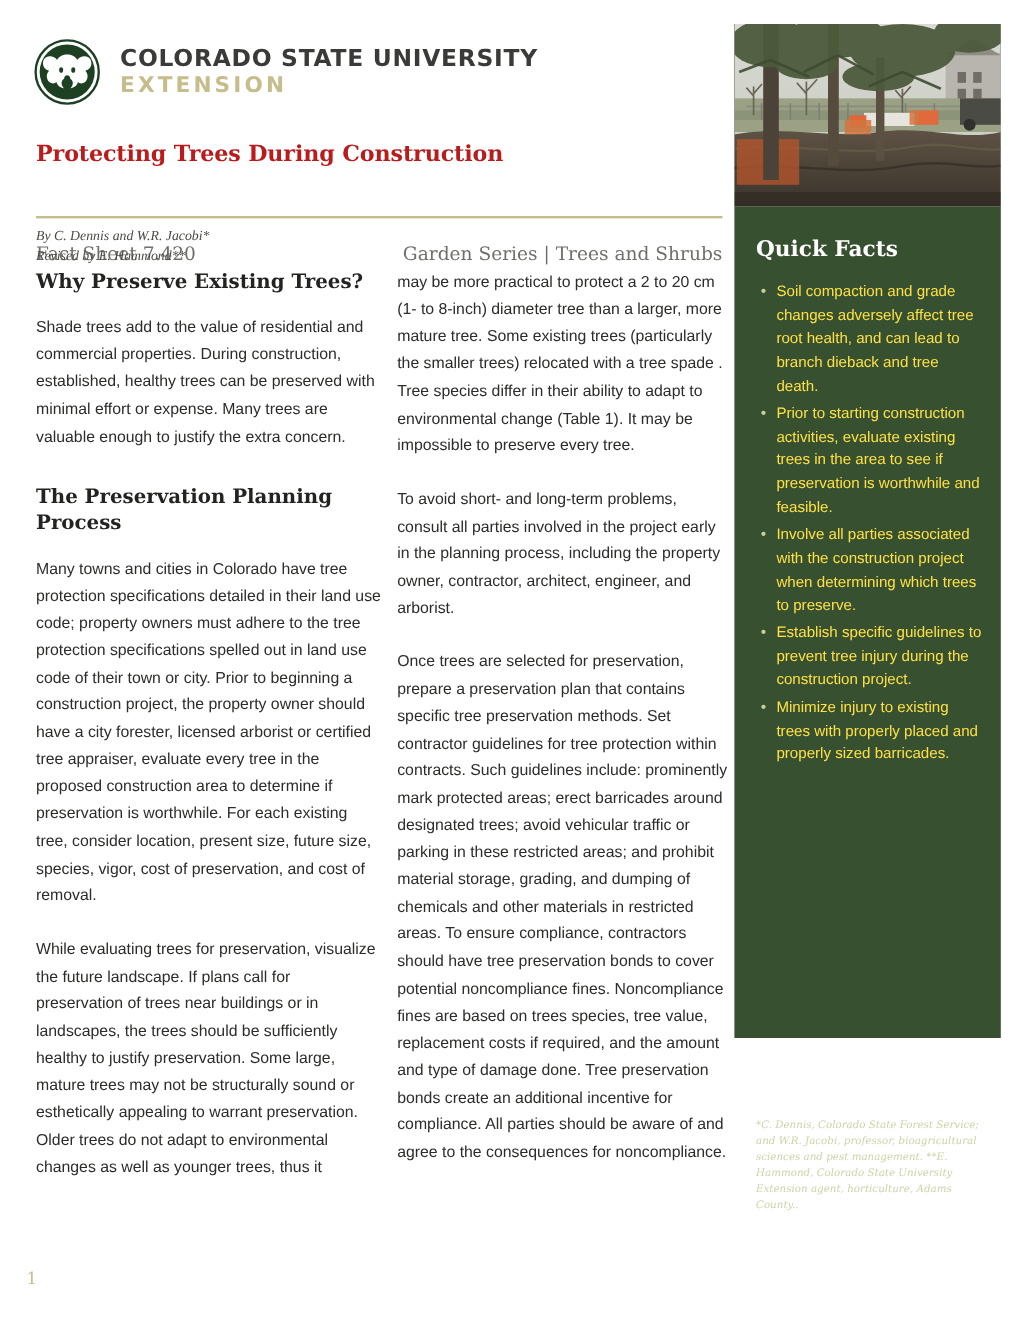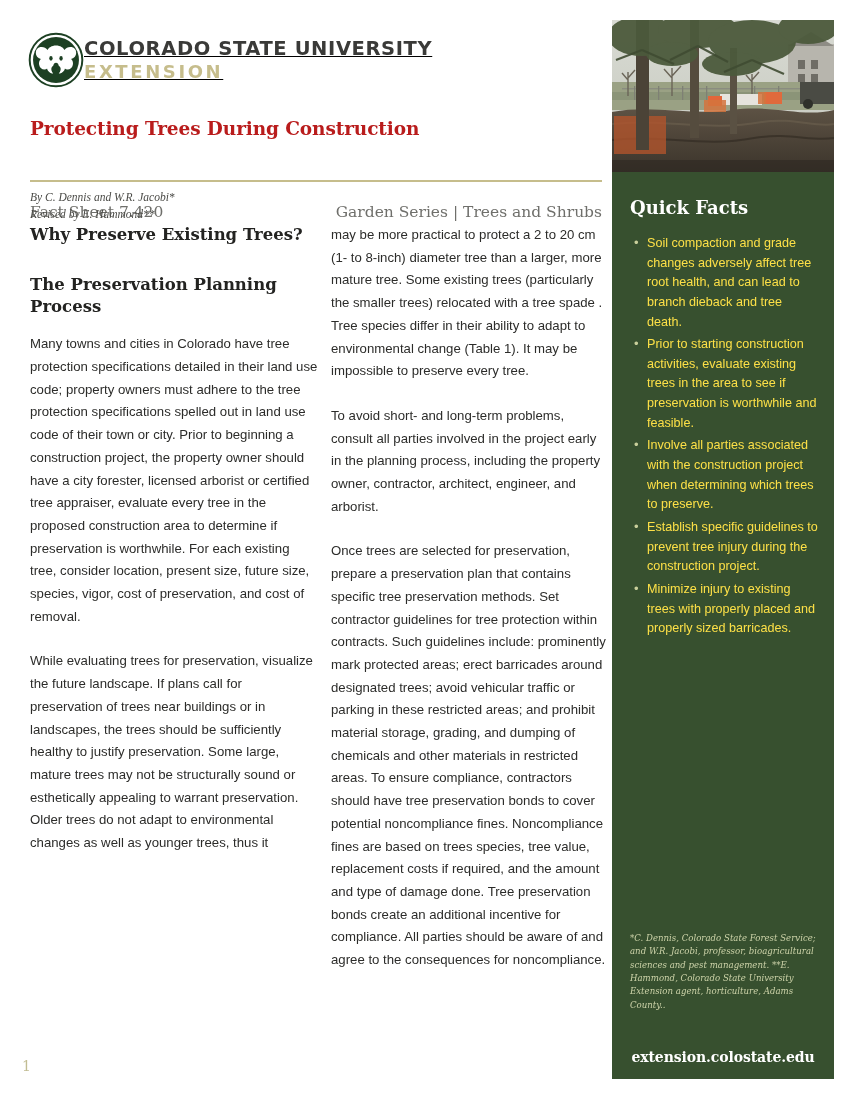--- a/index.html
+++ b/index.html
@@ -20,21 +20,21 @@
     inset: 0;
     background: #fff;
   }
 
   
   .header {
     position: absolute;
     left: 28px; top: 32px;
     display: flex;
     align-items: center;
-    text-decoration: underline;
+    gap: 16px;
   }
   .logo-mark {
     width: 56px; height: 56px;
     flex: 0 0 56px;
   }
   .logo-text { line-height: 1; }
   .logo-line1 {
     font-family: "DejaVu Sans", sans-serif;
     font-weight: 700;
     font-size: 19.5px;
@@ -108,21 +108,21 @@
     color: #232321;
   }
   .col h2.spaced { margin-top: 28px; }
   .col p { margin: 0 0 22px 0; }
   .col p:last-child { margin-bottom: 0; }
 
   
   .sidebar {
     position: absolute;
     left: 612px; top: 20px;
-    width: 222px; height: 1059px;
+    width: 222px; height: 845px;
     background: #37502f;
   }
   .sb-photo {
     position: relative;
     width: 222px; height: 152px;
     overflow: hidden;
     background: #8d9287;
   }
   .sb-photo svg { display: block; width: 222px; height: 152px; }
 
@@ -229,20 +229,21 @@
   </div>
   <div class="rule"></div>
 
   <div class="byline">
     <div>By C. Dennis and W.R. Jacobi*</div>
     <div>Revised by E. Hammond**</div>
   </div>
 
   <div class="col col-left">
     <h2>Why Preserve Existing Trees?</h2>
+    <p>Shade trees add to the value of residential and commercial properties. During construction, established, healthy trees can be preserved with minimal effort or expense. Many trees are valuable enough to justify the extra concern.</p>
     <h2 class="spaced">The Preservation Planning Process</h2>
     <p>Many towns and cities in Colorado have tree protection specifications detailed in their land use code; property owners must adhere to the tree protection specifications spelled out in land use code of their town or city. Prior to beginning a construction project, the property owner should have a city forester, licensed arborist or certified tree appraiser, evaluate every tree in the proposed construction area to determine if preservation is worthwhile. For each existing tree, consider location, present size, future size, species, vigor, cost of preservation, and cost of removal.</p>
     <p>While evaluating trees for preservation, visualize the future landscape. If plans call for preservation of trees near buildings or in landscapes, the trees should be sufficiently healthy to justify preservation. Some large, mature trees may not be structurally sound or esthetically appealing to warrant preservation. Older trees do not adapt to environmental changes as well as younger trees, thus it</p>
   </div>
 
   <div class="col col-mid">
     <p>may be more practical to protect a 2 to 20 cm (1- to 8-inch) diameter tree than a larger, more mature tree. Some existing trees (particularly the smaller trees) relocated with a tree spade . Tree species differ in their ability to adapt to environmental change (Table 1). It may be impossible to preserve every tree.</p>
     <p>To avoid short- and long-term problems, consult all parties involved in the project early in the planning process, including the property owner, contractor, architect, engineer, and arborist.</p>
     <p>Once trees are selected for preservation, prepare a preservation plan that contains specific tree preservation methods. Set contractor guidelines for tree protection within contracts. Such guidelines include: prominently mark protected areas; erect barricades around designated trees; avoid vehicular traffic or parking in these restricted areas; and prohibit material storage, grading, and dumping of chemicals and other materials in restricted areas. To ensure compliance, contractors should have tree preservation bonds to cover potential noncompliance fines. Noncompliance fines are based on trees species, tree value, replacement costs if required, and the amount and type of damage done. Tree preservation bonds create an additional incentive for compliance. All parties should be aware of and agree to the consequences for noncompliance.</p>
   </div>

